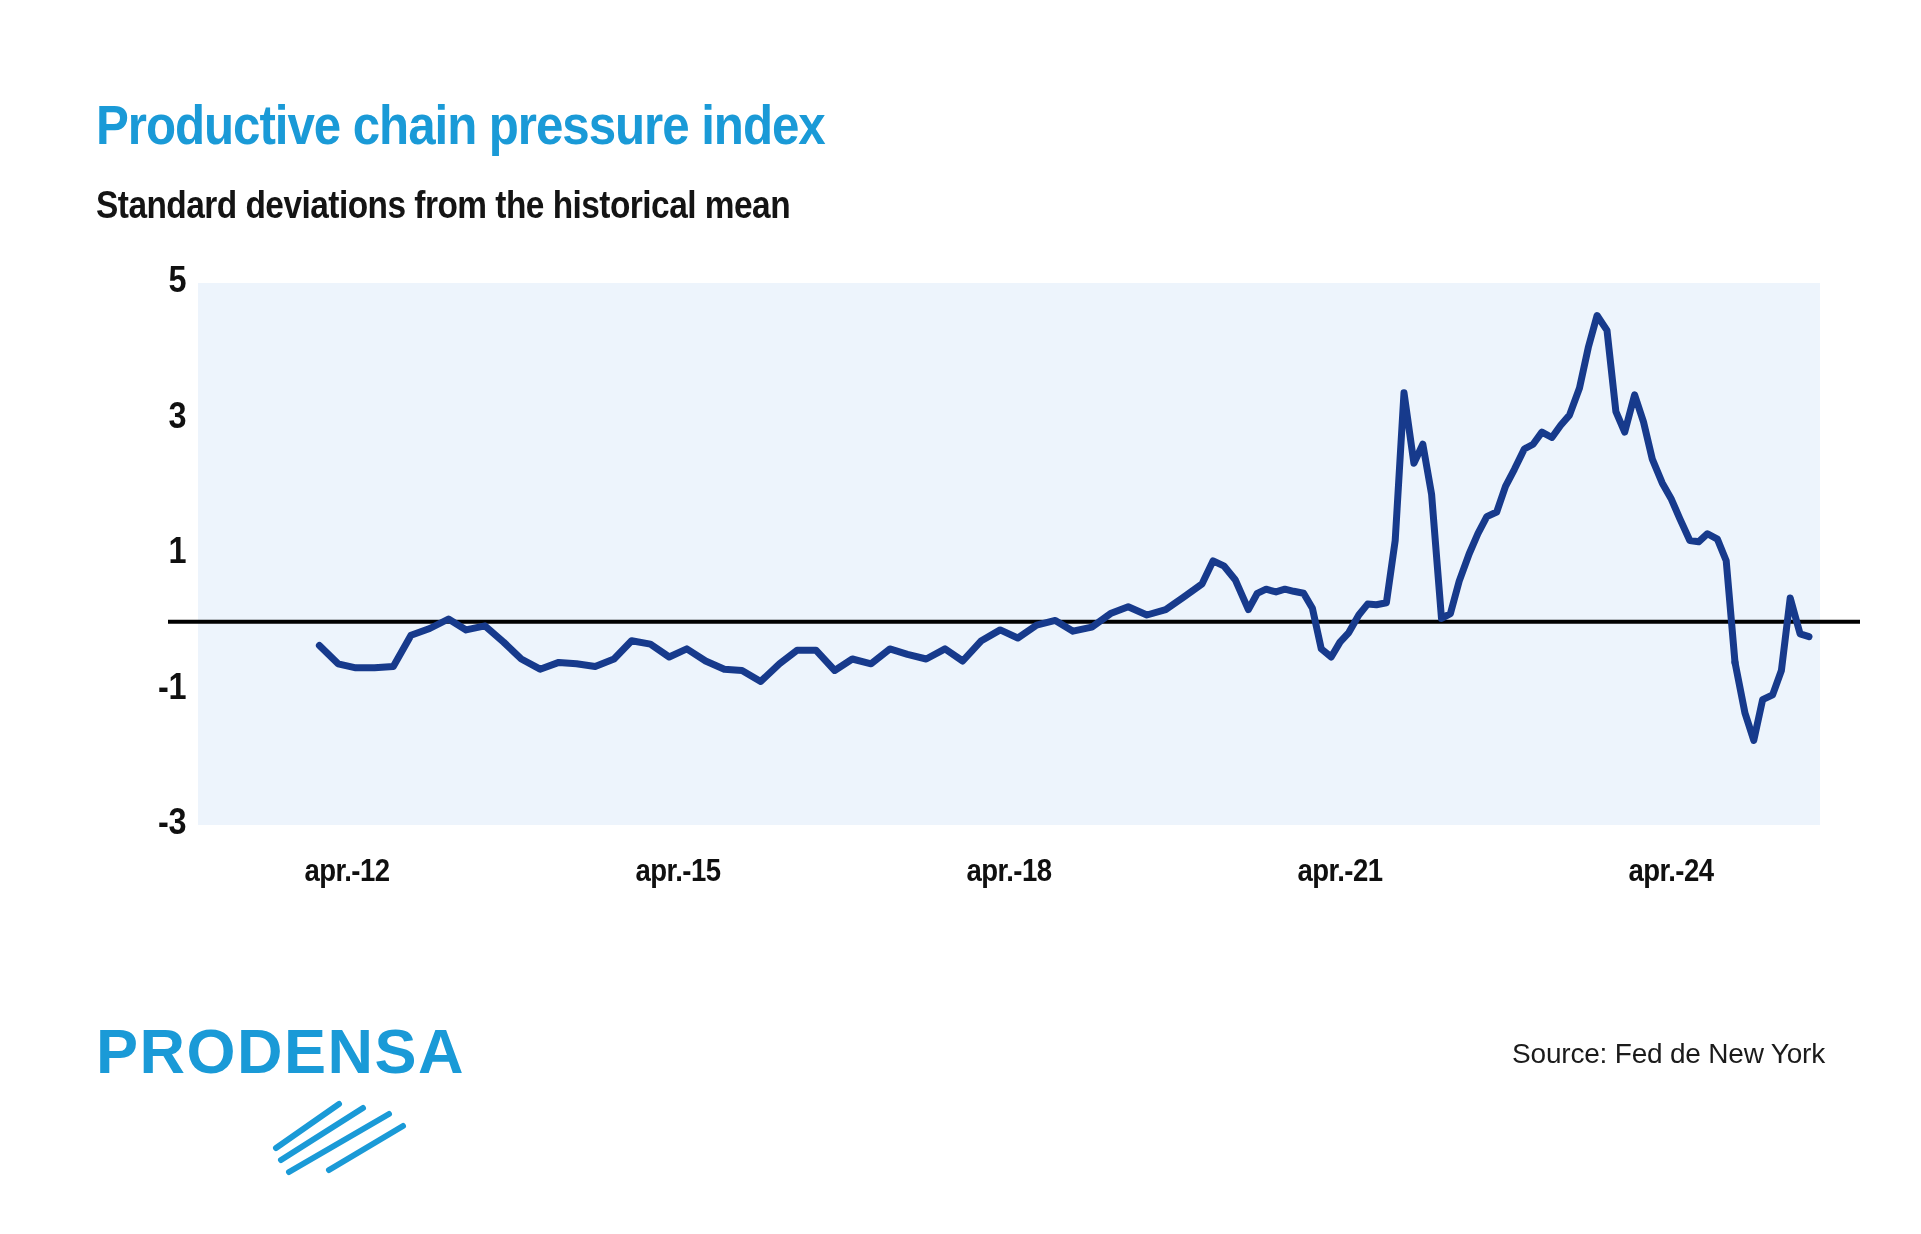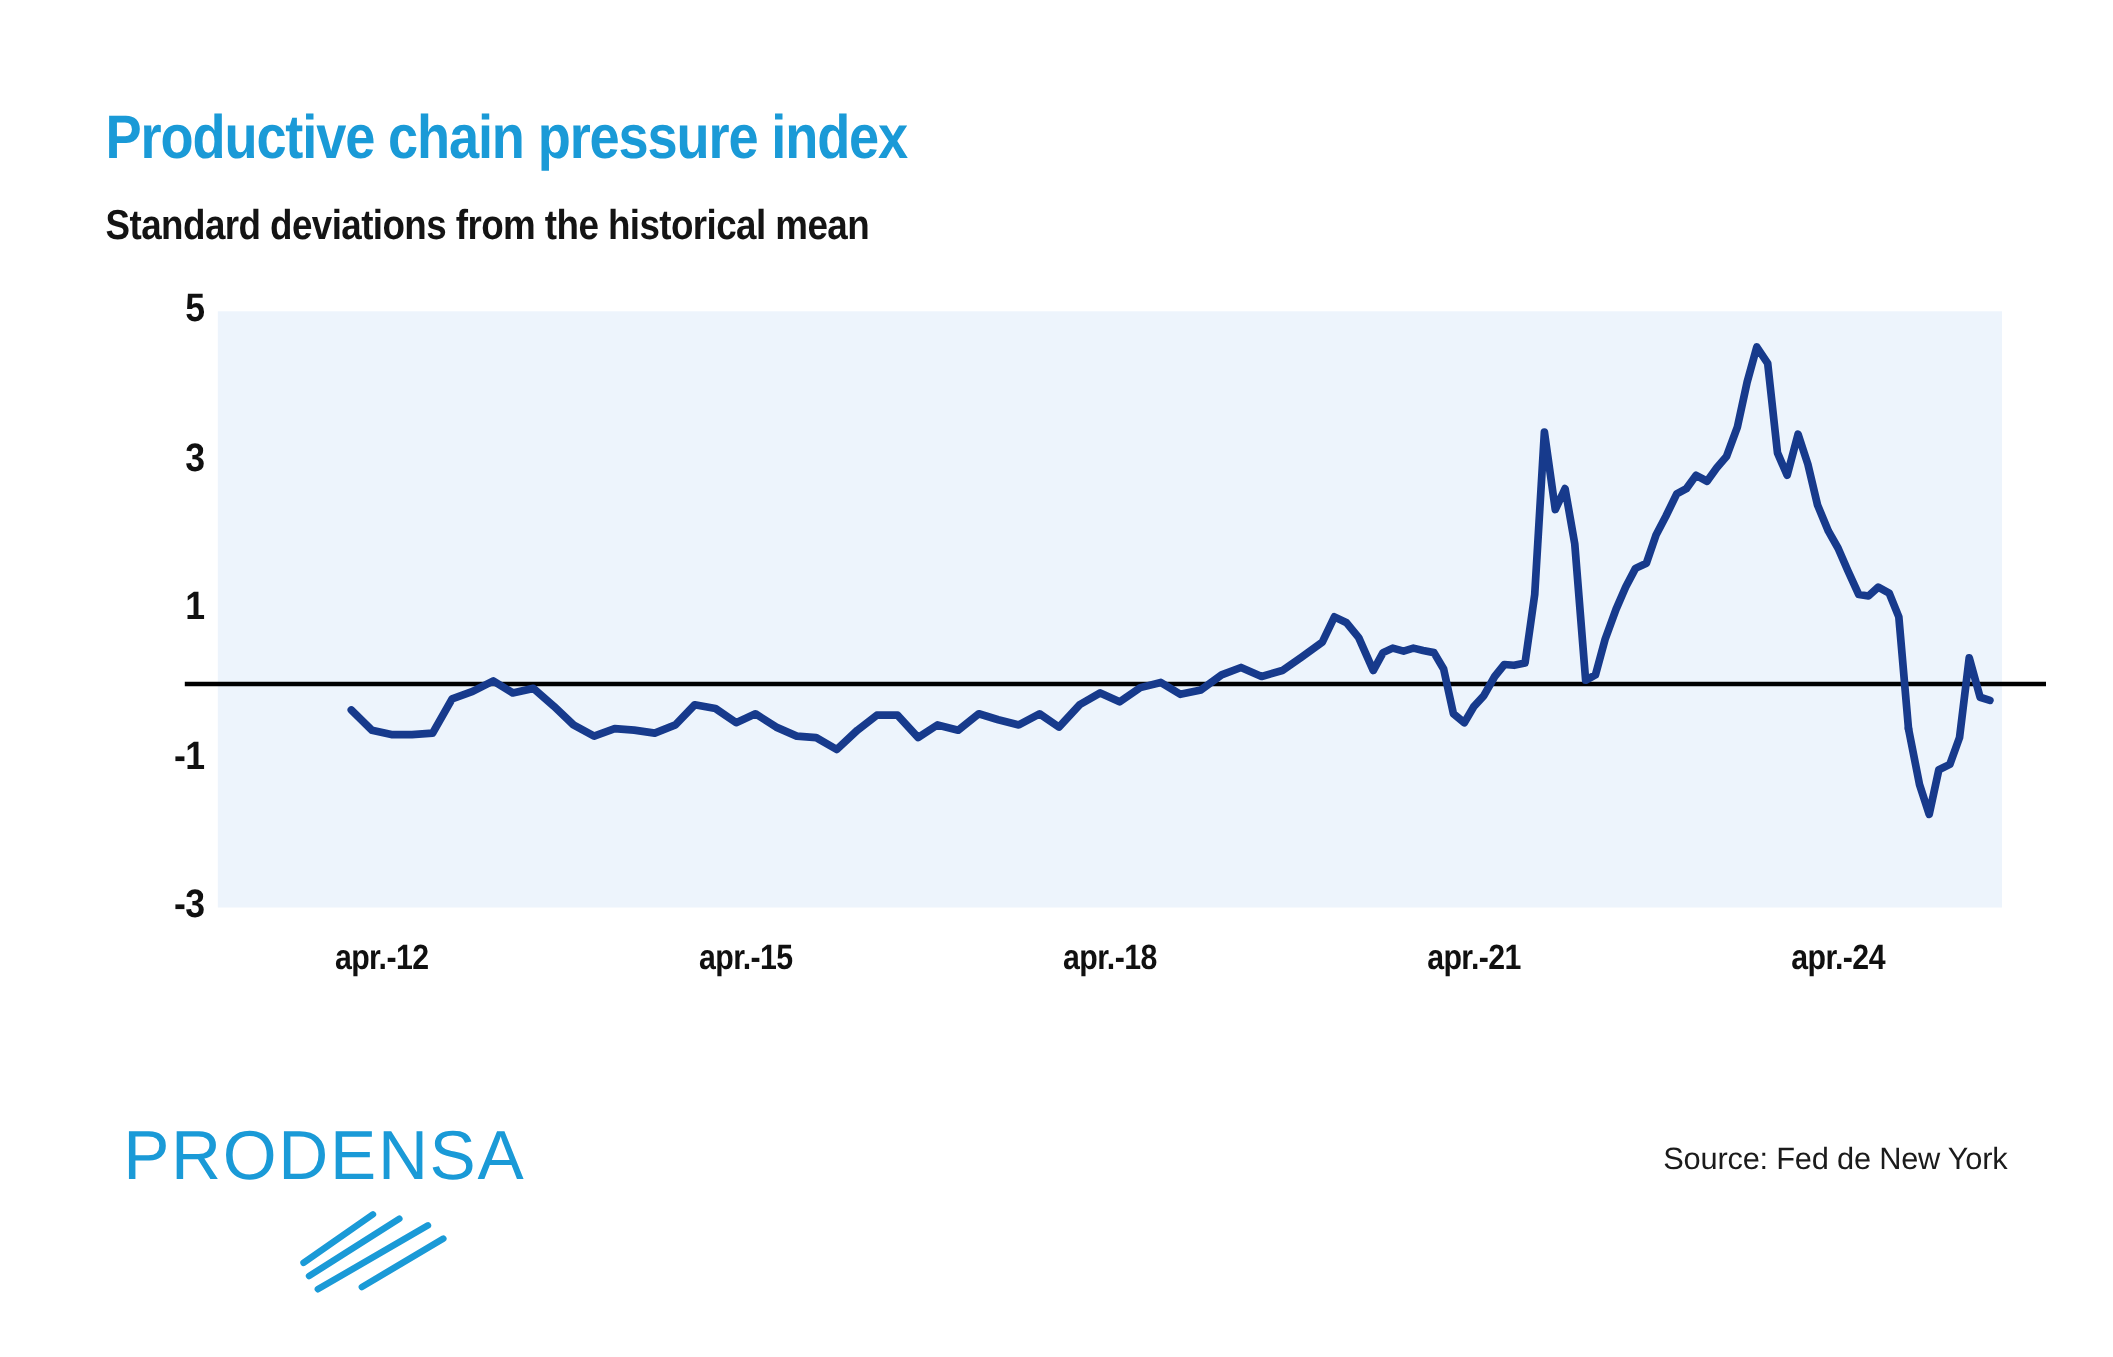--- a/index.html
+++ b/index.html
@@ -83,26 +83,25 @@
   svg.series { position:absolute; left:0; top:0; width:1921px; height:1234px; overflow:visible; }
 
   
   .logo {
     position:absolute;
     left:96px; top:1020px;
     width:360px; height:150px;
   }
   .logo-word {
     font-size:63px;
-    font-weight:normal;
+    font-weight:bold;
     color:#1a9ad7;
     letter-spacing:1.5px;
     font-family:"Liberation Sans", sans-serif;
     line-height:1;
-    margin-left:16px;
   }
   .source {
     position:absolute;
     right:96px; top:1038px;
     font-size:28px;
     color:#1b1b1b;
     letter-spacing:-0.2px;
     white-space:nowrap;
   }
 </style>

